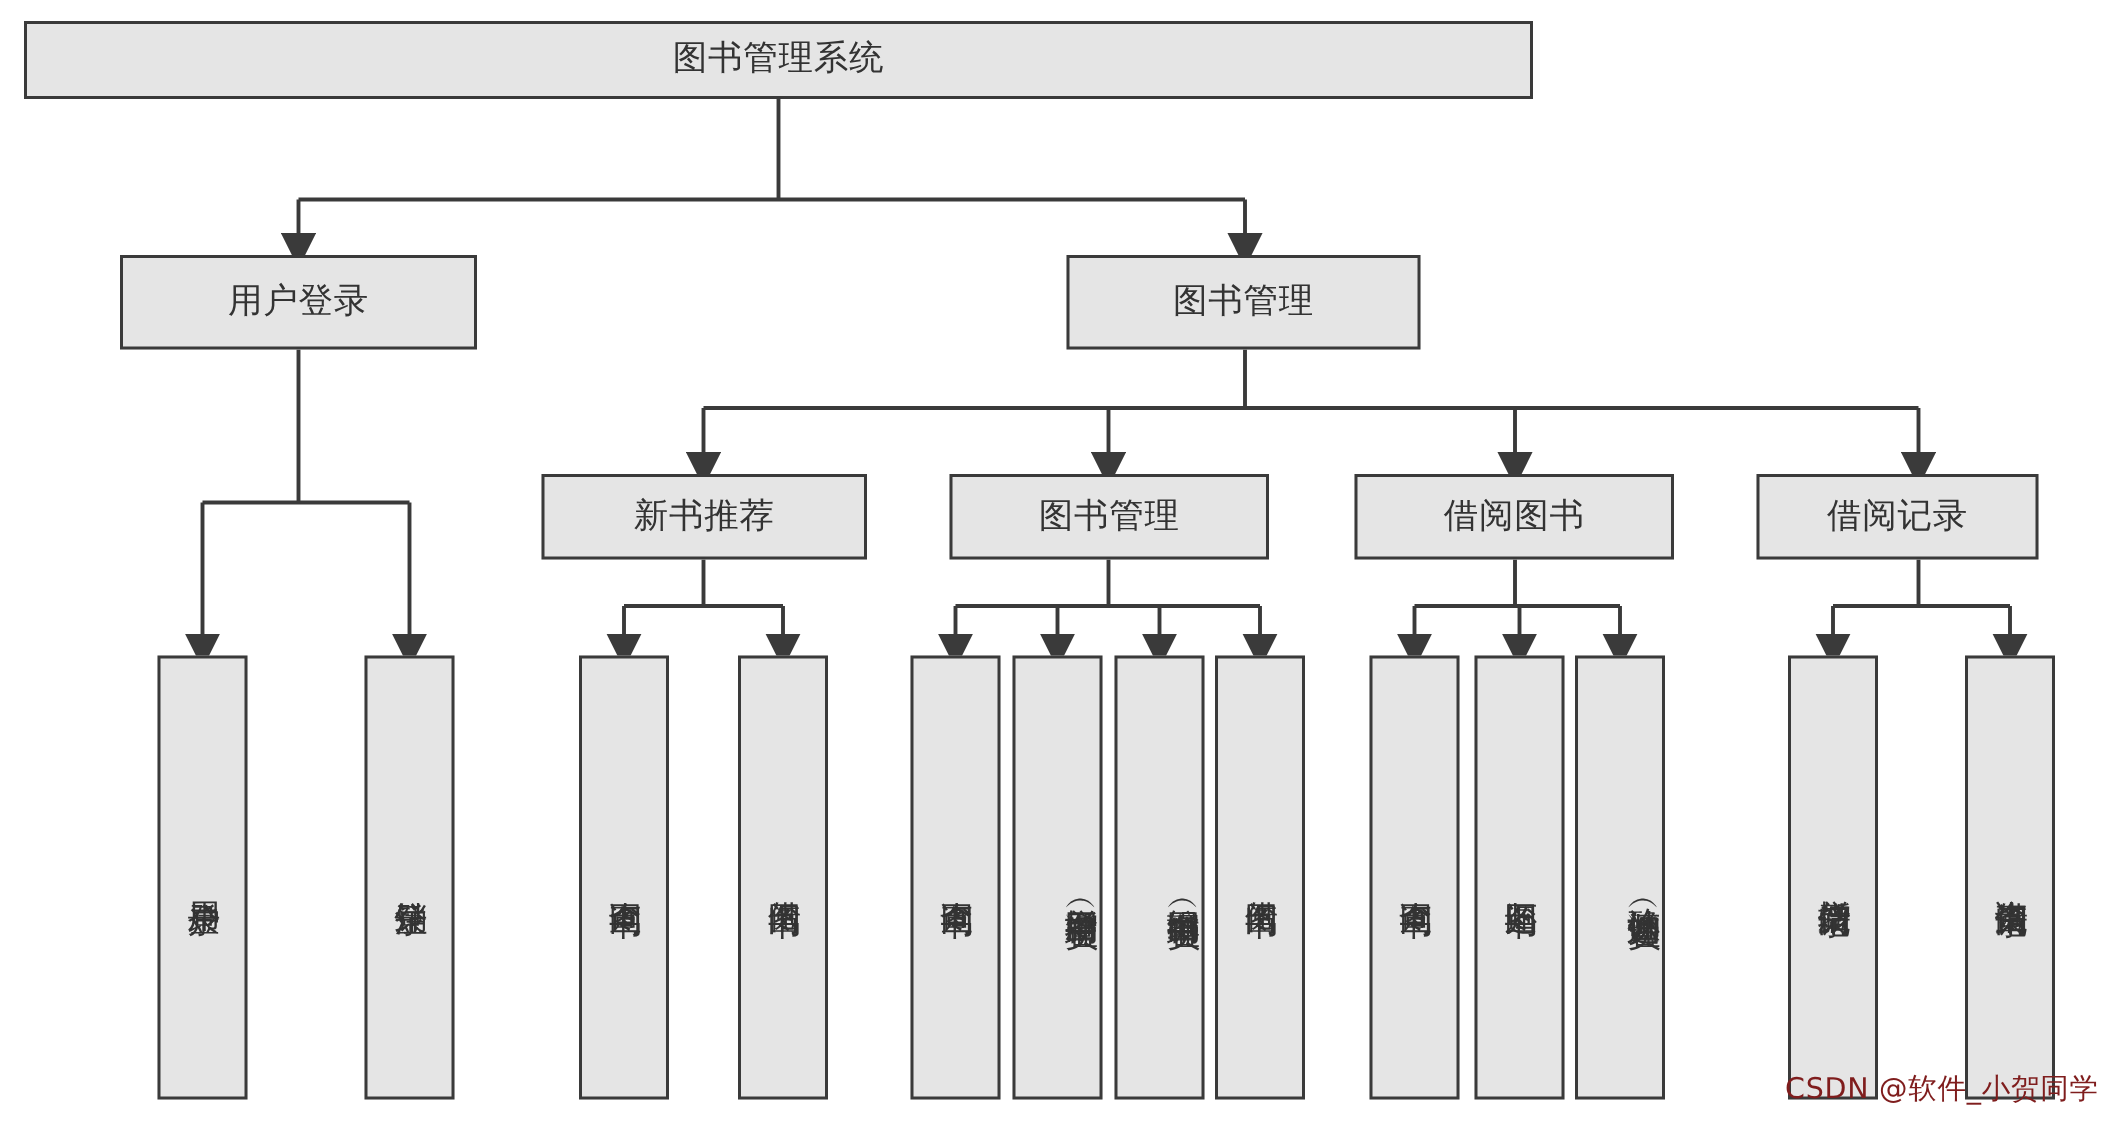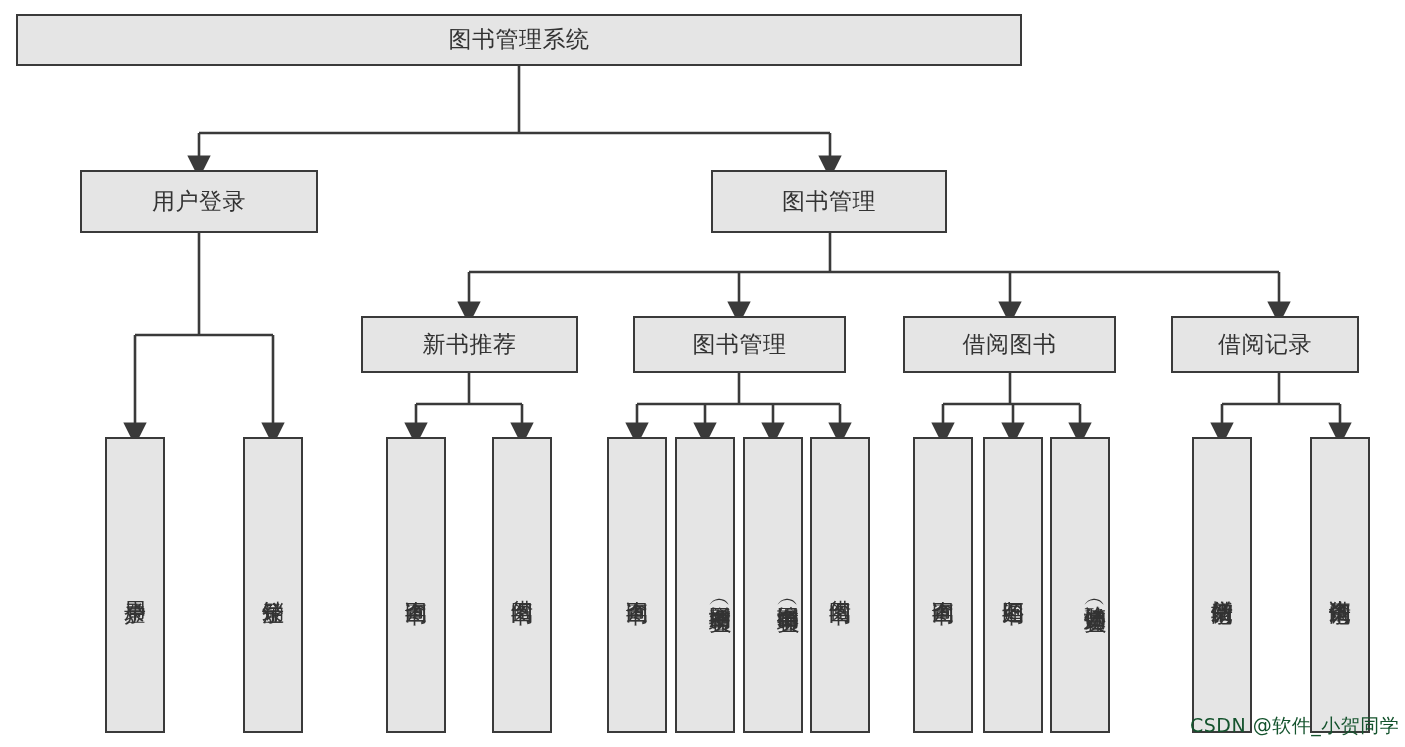--- a/index.html
+++ b/index.html
@@ -51,21 +51,21 @@
   #wires {
     position: absolute;
     left: 0;
     top: 0;
     width: 1405px;
     height: 747px;
     pointer-events: none;
   }
   .watermark {
     position: absolute;
-    color: #14532d;
+    color: #7f1d1d;
     font-size: 19px;
     white-space: nowrap;
     letter-spacing: 0.5px;
     font-family: "DejaVu Sans", "Liberation Sans", sans-serif;
   }
 </style>
 </head>
 <body>
 
 <div id="canvas">

